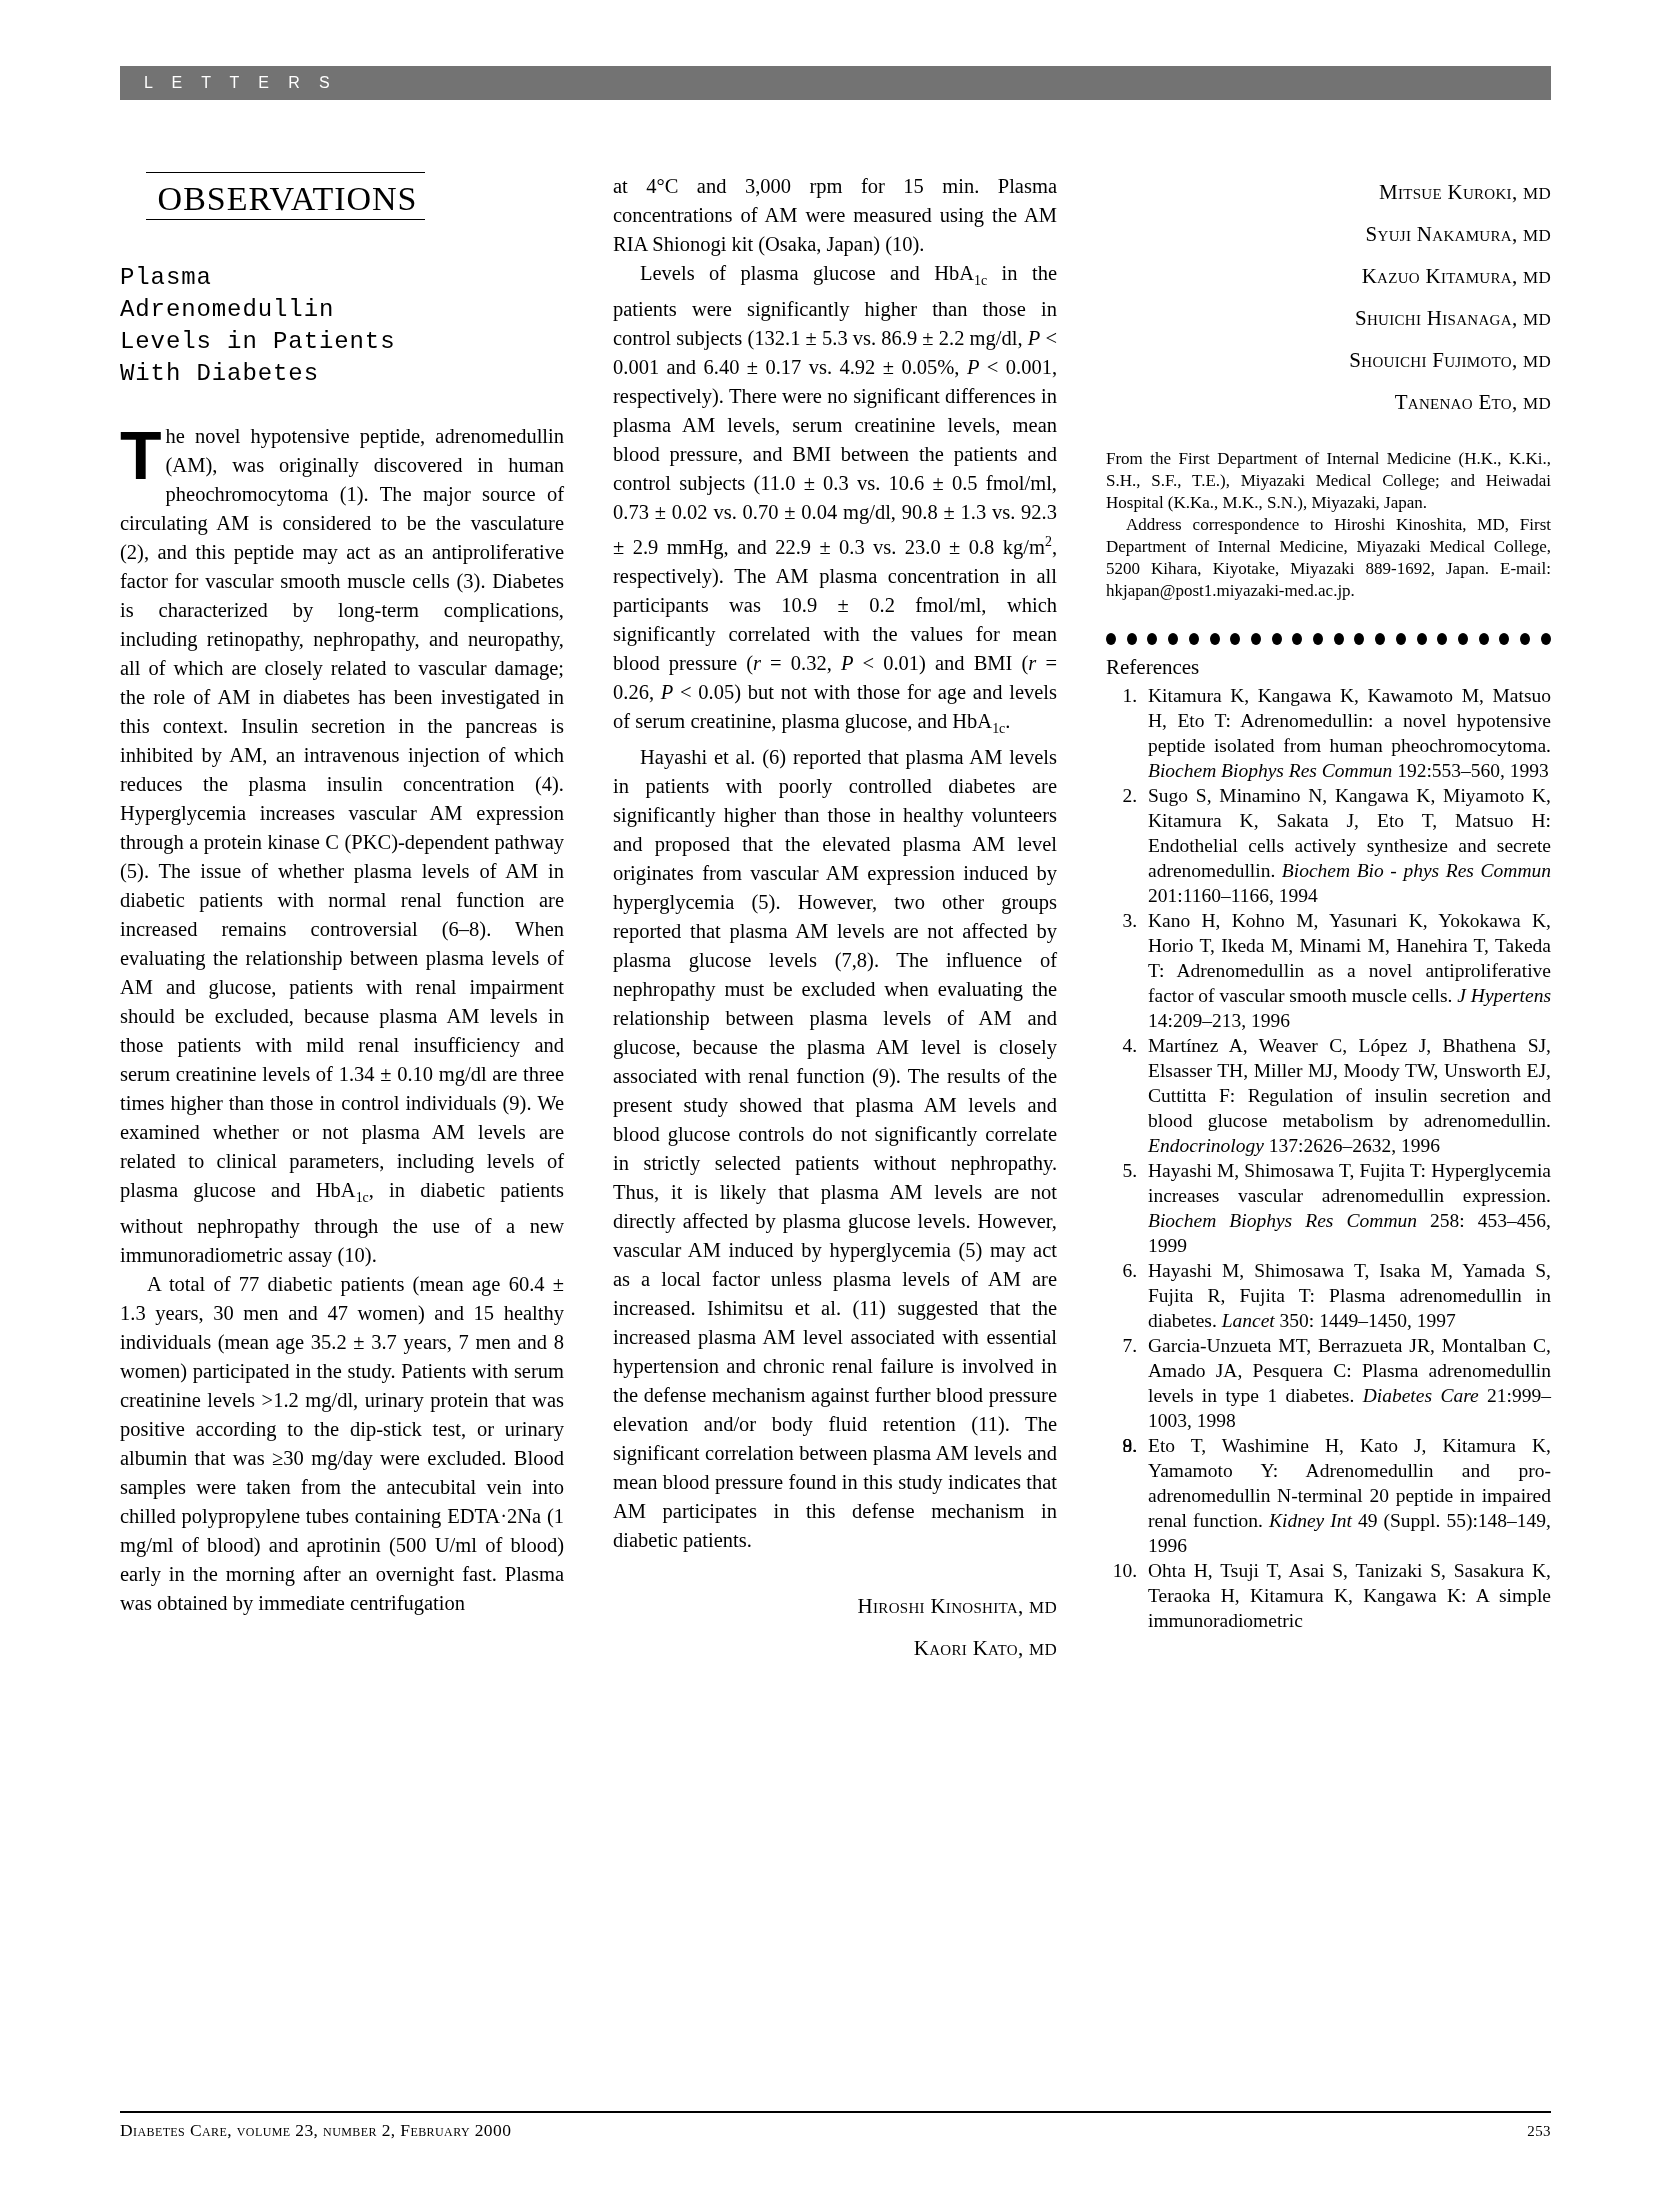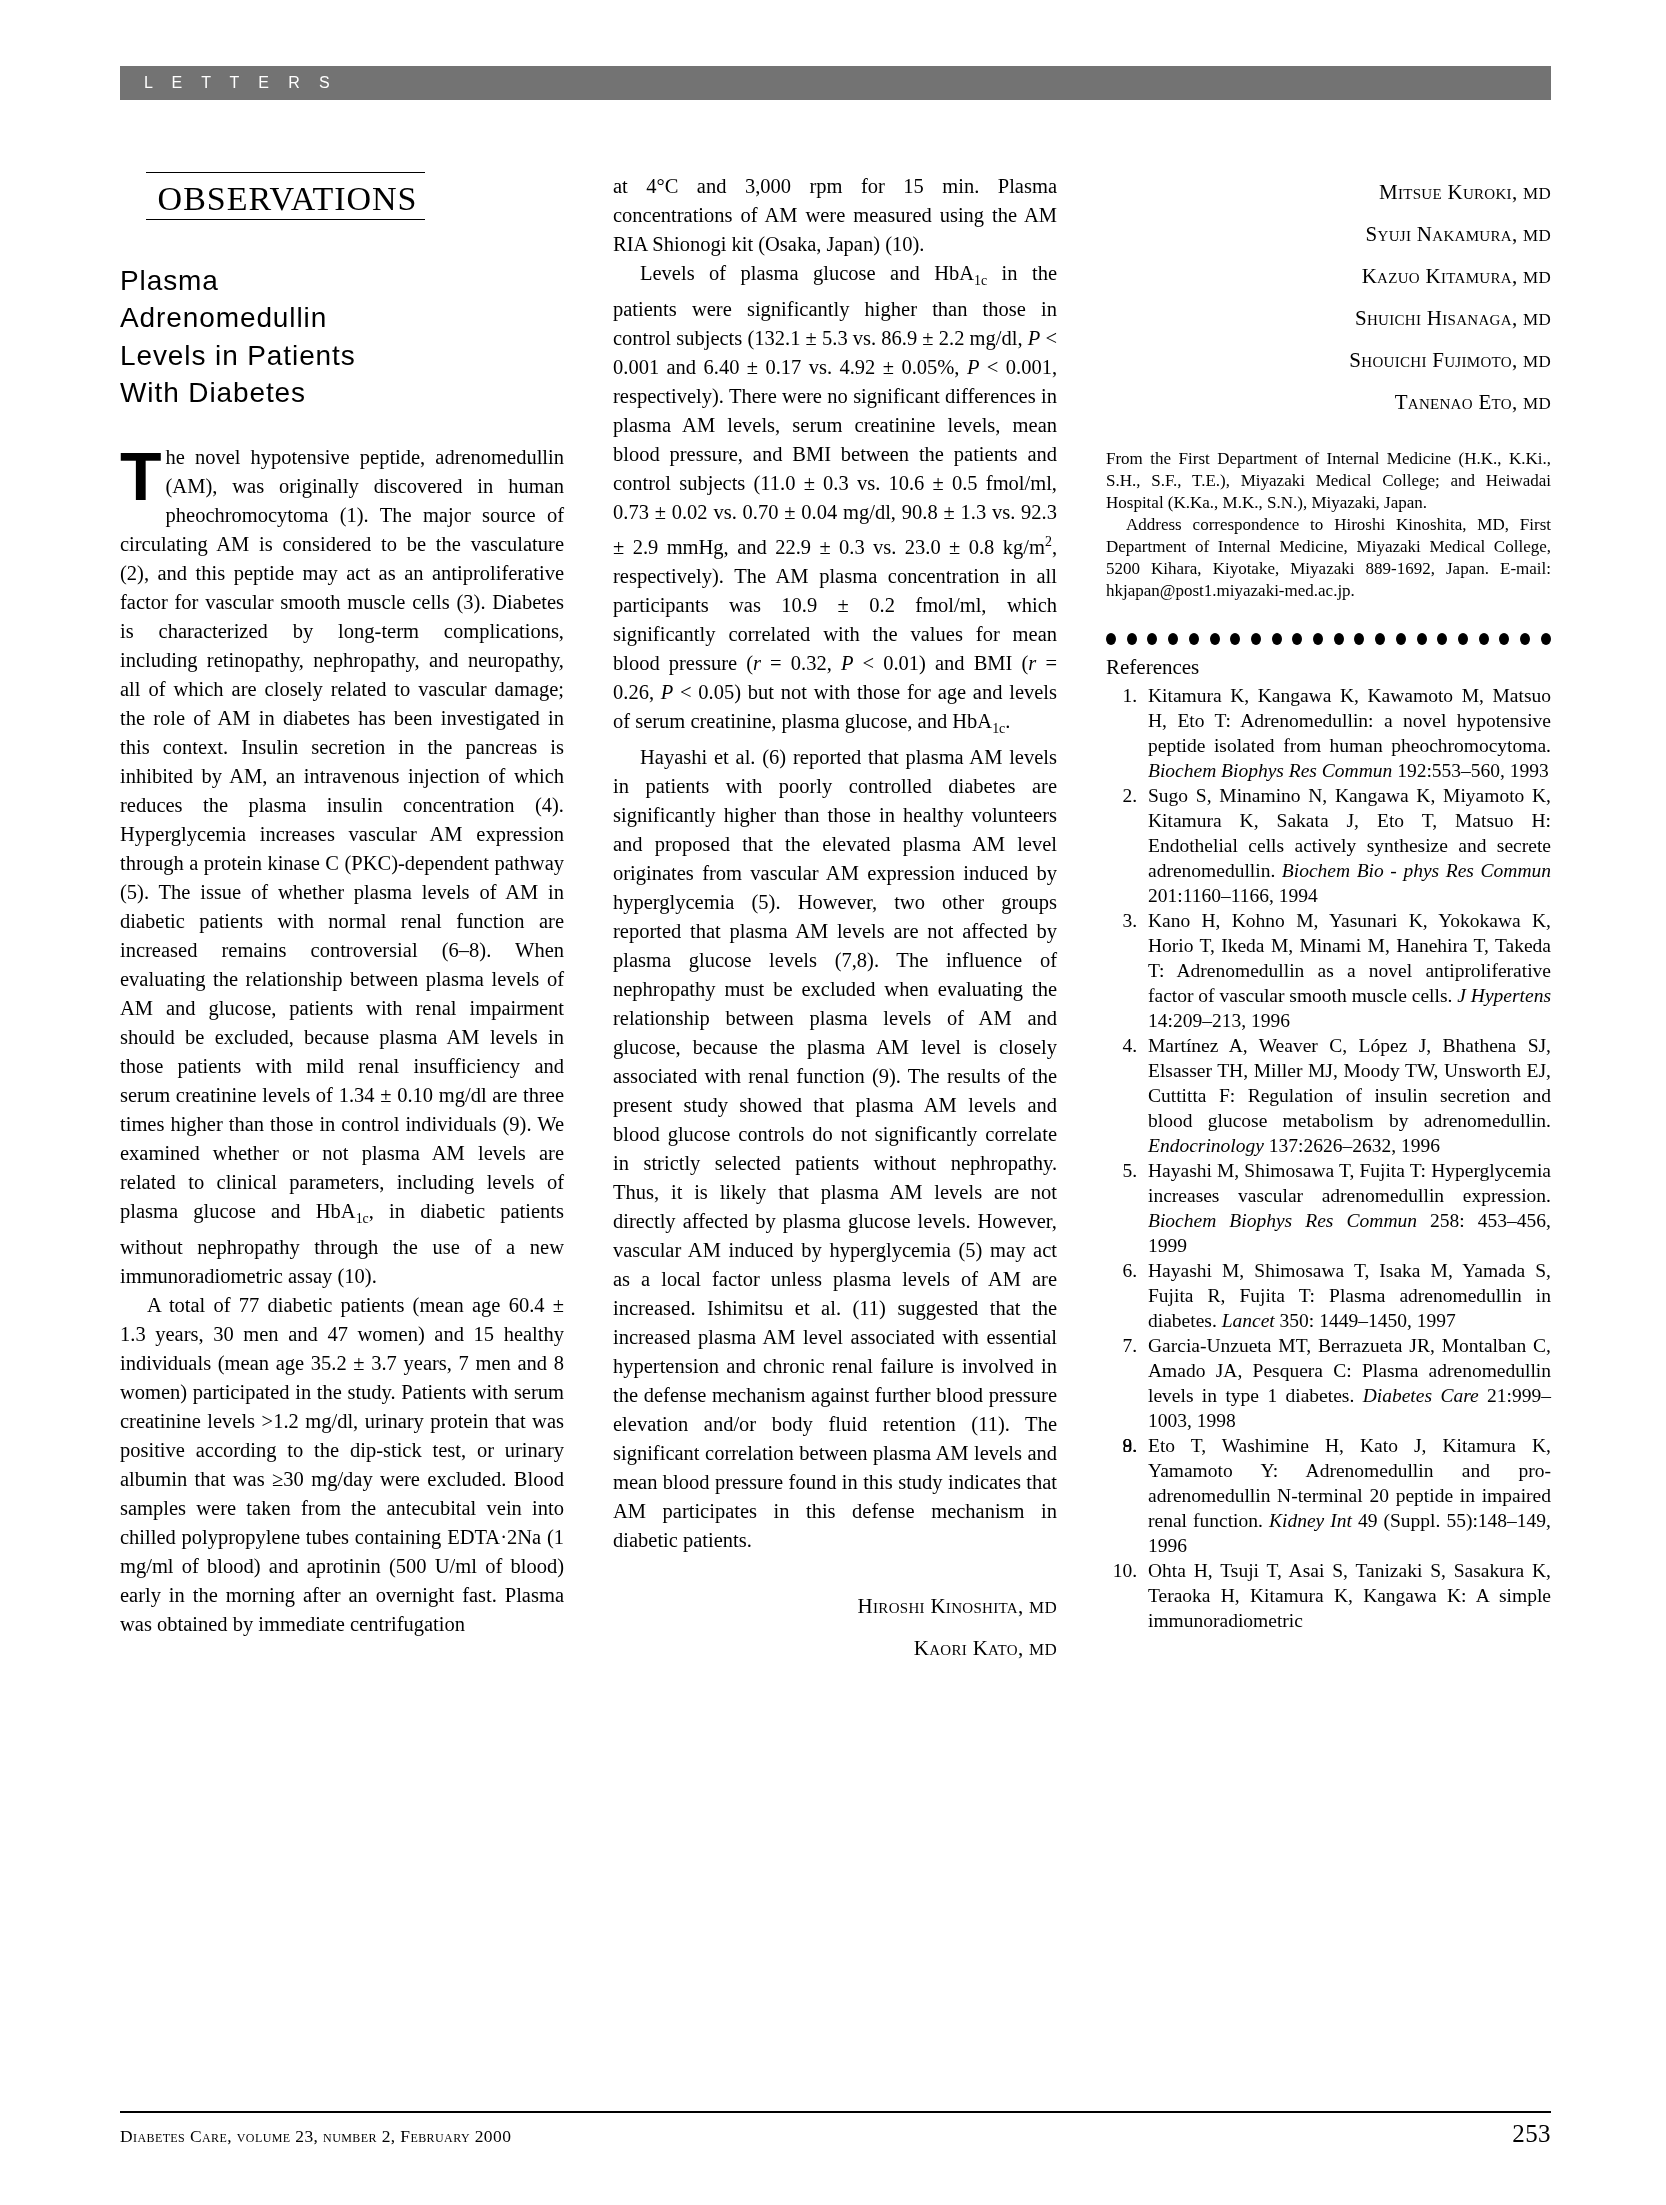--- a/index.html
+++ b/index.html
@@ -73,22 +73,22 @@
     padding: 6.7px 0 1.3px 12px;
     white-space: nowrap;
   }
   .obs-rule-bot {
     border-top: 0.7px solid #000;
     width: 279px;
   }
 
   
   .art-title {
-    font-family: Liberation Sans, sans-serif;
-    font-size: 28px;
+    font-family: Liberation Mono, monospace;
+    font-size: 24px;
     line-height: 1.33;
     letter-spacing: 0.9px;
     margin-top: 42px;
     font-weight: 400;
   }
   .art-title span { display: block; }
 
   
   .body-col {
     font-size: 20.5px;
@@ -191,21 +191,21 @@
     left: 120px;
     top: 2120px;
     width: 1431px;
     font-size: 17.5px;
     font-variant: small-caps;
     letter-spacing: 0.4px;
     display: flex;
     justify-content: space-between;
     align-items: baseline;
   }
-  .footer .pageno { font-variant: normal; font-size: 25px; }
+  .footer .pageno { font-variant: normal; font-size: 15px; }
   em.it { font-style: italic; }
   sub { font-size: 0.68em; }
   sup { font-size: 0.68em; }
 </style>
 </head>
 <body>
 
 <div class="letters-bar">
   <span class="letters-bar-label">L E T T E R S</span>
 </div>

